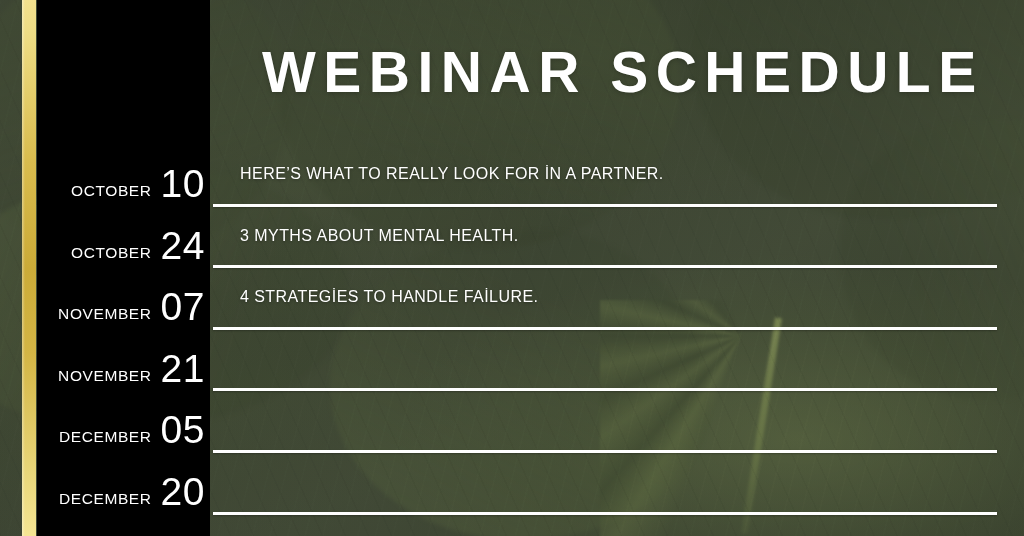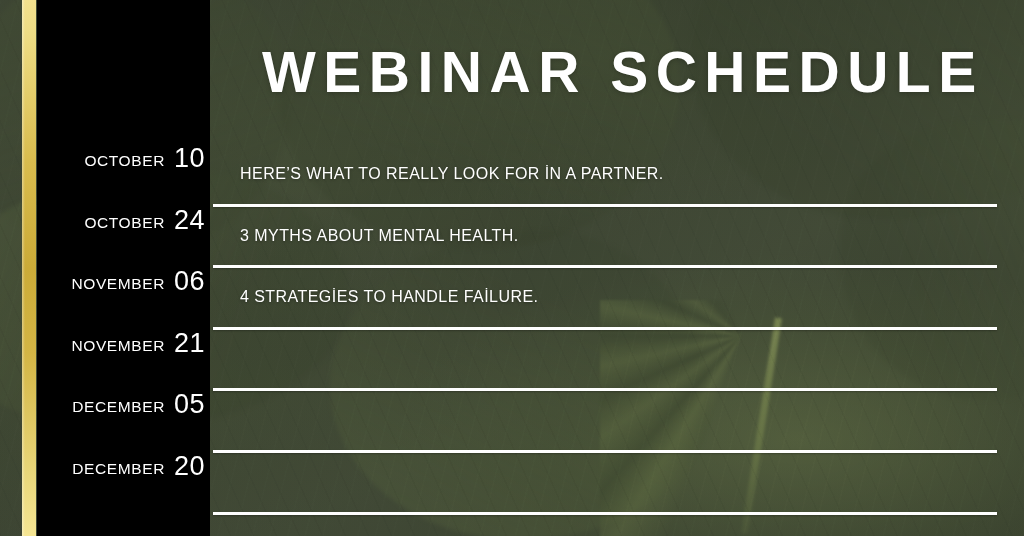--- a/index.html
+++ b/index.html
@@ -163,24 +163,25 @@
     color:#ffffff;
     z-index:6;
   }
   .date-month {
     font-size:15.5px;
     letter-spacing:.6px;
     font-weight:400;
     position:relative; top:-1px;
   }
   .date-day {
-    font-size:27px;
+    font-size:39px;
     font-weight:400;
     letter-spacing:.5px;
     margin-left:9px;
+    margin-top:19px;
   }
 
   .topic {
     position:absolute;
     left:240px; right:20px;
     top:0; height:61.5px;
     display:flex; align-items:center;
     color:#ffffff;
     font-size:16px;
     font-weight:400;
@@ -237,21 +238,21 @@
         <span class="date-month">OCTOBER</span>
         <span class="date-day">24</span>
       </div>
       <div class="topic">3 MYTHS ABOUT MENTAL HEALTH.</div>
     </div>
     <div class="divider" style="top:249px"></div>
 
     <div class="row" style="top:250px">
       <div class="date">
         <span class="date-month">NOVEMBER</span>
-        <span class="date-day">06</span>
+        <span class="date-day">07</span>
       </div>
       <div class="topic">4 STRATEGİES TO HANDLE FAİLURE.</div>
     </div>
     <div class="divider" style="top:311px"></div>
 
     <div class="row" style="top:312px">
       <div class="date">
         <span class="date-month">NOVEMBER</span>
         <span class="date-day">21</span>
       </div>

